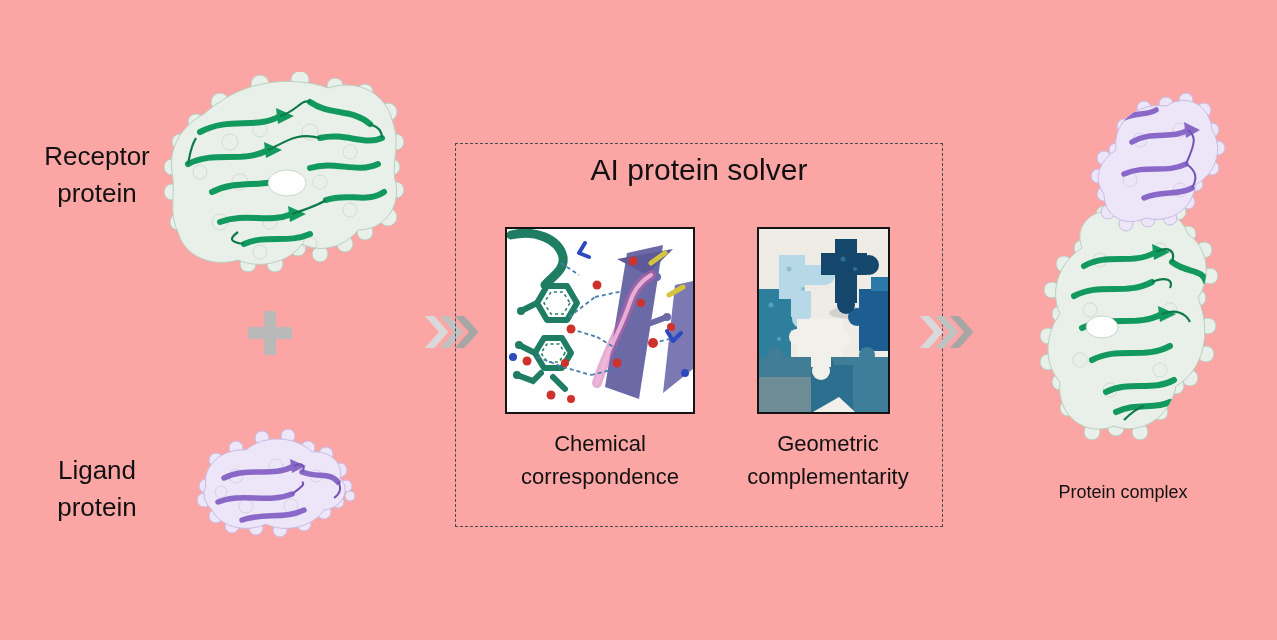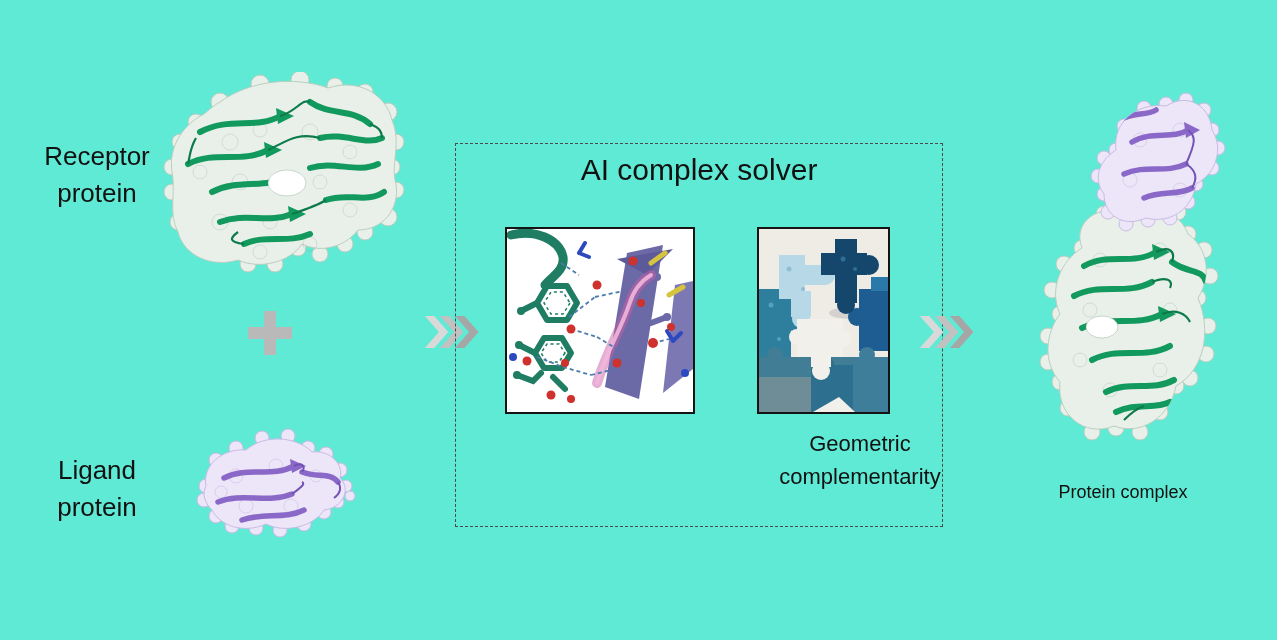--- a/index.html
+++ b/index.html
@@ -1,17 +1,17 @@
 <!DOCTYPE html>
 <html style="--text: #111111; --box-border: #4a4a4a; --panel-border: #141414; --plus: #b9b9b9; --arrow-1: #d9d9d9; --arrow-2: #c1c1c1; --arrow-3: #a6a6a6; --receptor-ribbon: #12995e; --receptor-loop: #0d7a4a; --receptor-surface: #e9f0ea; --receptor-edge: #b9cfc0; --ligand-ribbon: #8a68c8; --ligand-loop: #7352b4; --ligand-surface: #ece6f8; --ligand-edge: #c9bbe4; --chem-green: #1e7d62; --chem-slate: #6c69a7; --chem-slate-dark: #5d5a99; --chem-slate-light: #7b78b4; --chem-pink: #cb5ea8; --chem-red: #cf312d; --chem-blue: #2d49c0; --chem-yellow: #d6c33e; --chem-hbond: #4a7cad; --puzzle-bg: #efece6; --puzzle-light: #b7d8e6; --puzzle-navy: #15476d; --puzzle-teal: #2e7e9d; --puzzle-blue: #1d5d92; --puzzle-band: #417d94; --puzzle-band2: #2d6f8e; --puzzle-band3: #6f8d96; --puzzle-band4: #3e7e9b; --puzzle-hole: #f2f0ea;"><head>
 <meta charset="utf-8">
 <style>
   html,body{margin:0;padding:0;background:#fff;}
   #stage{
-    position:relative;width:1277px;height:640px;background:#5eead4;overflow:hidden;
+    position:relative;width:1277px;height:640px;background:#fca5a5;overflow:hidden;
     font-family:"Liberation Sans","DejaVu Sans",sans-serif;color:var(--text,#111);
   }
   .abs{position:absolute;}
   .lbl{white-space:pre-line;text-align:center;color:var(--text,#111);}
   .lbl-side{font-size:26px;line-height:1.42;}
   .lbl-title{font-size:30px;line-height:1.2;}
   .lbl-panel{font-size:22px;line-height:1.48;}
   .lbl-complex{font-size:18px;line-height:1.2;}
 
   #solver-box{
@@ -206,21 +206,21 @@
   </svg>
 
   <svg class="abs" style="left:424px;top:316px;" width="60" height="32" viewBox="0 0 62 34">
     <polygon points="0,0 10,0 25,17 10,34 0,34 15,17" style="fill:var(--arrow-1,#d9d9d9)"></polygon>
     <polygon points="16,0 26,0 41,17 26,34 16,34 31,17" style="fill:var(--arrow-2,#c1c1c1)"></polygon>
     <polygon points="32,0 42,0 57,17 42,34 32,34 47,17" style="fill:var(--arrow-3,#a6a6a6)"></polygon>
   </svg>
 
   <div id="solver-box" class="abs"></div>
 
-  <div class="abs lbl lbl-title" style="left:455px;top:152px;width:488px;">AI complex solver</div>
+  <div class="abs lbl lbl-title" style="left:455px;top:152px;width:488px;">AI protein solver</div>
 
   <div class="abs panel" style="left:505px;top:227px;width:190px;height:187px;">
     <svg viewBox="0 0 186 183">
       <g>
         <polygon class="bandp" points="120,24 156,16 132,170 98,158"></polygon>
         <polygon class="bandp-d" points="110,30 166,20 140,46"></polygon>
         <polygon class="bandp2" points="168,56 186,52 186,140 156,164"></polygon>
         <path class="stickp" d="M134,56 L150,48"></path>
           <path class="stickp" d="M144,94 L160,88"></path>
         <path class="stickp" d="M118,138 L132,132"></path>
@@ -326,21 +326,23 @@
       <g>
         <rect class="pz-hole" x="38" y="90" width="46" height="38"></rect>
         <circle class="pz-hole" cx="38" cy="108" r="8"></circle>
         <circle class="pz-hole" cx="84" cy="110" r="8"></circle>
         <rect class="pz-hole" x="52" y="126" width="20" height="12"></rect>
         <circle class="pz-hole" cx="62" cy="142" r="9"></circle>
       </g>
     </svg>
   </div>
 
-  <div class="abs lbl lbl-panel" style="left:750px;top:428px;width:220px;">Geometric
+  <div class="abs lbl lbl-panel" style="left:495px;top:428px;width:210px;">Chemical
+correspondence</div>
+  <div class="abs lbl lbl-panel" style="left:718px;top:428px;width:220px;">Geometric
 complementarity</div>
 
   <svg class="abs" style="left:919px;top:316px;" width="60" height="32" viewBox="0 0 62 34">
     <polygon points="0,0 10,0 25,17 10,34 0,34 15,17" style="fill:var(--arrow-1,#d9d9d9)"></polygon>
     <polygon points="16,0 26,0 41,17 26,34 16,34 31,17" style="fill:var(--arrow-2,#c1c1c1)"></polygon>
     <polygon points="32,0 42,0 57,17 42,34 32,34 47,17" style="fill:var(--arrow-3,#a6a6a6)"></polygon>
   </svg>
 
   <svg class="abs" style="left:1020px;top:90px;" width="210" height="365" viewBox="0 0 210 365">
     <g>

